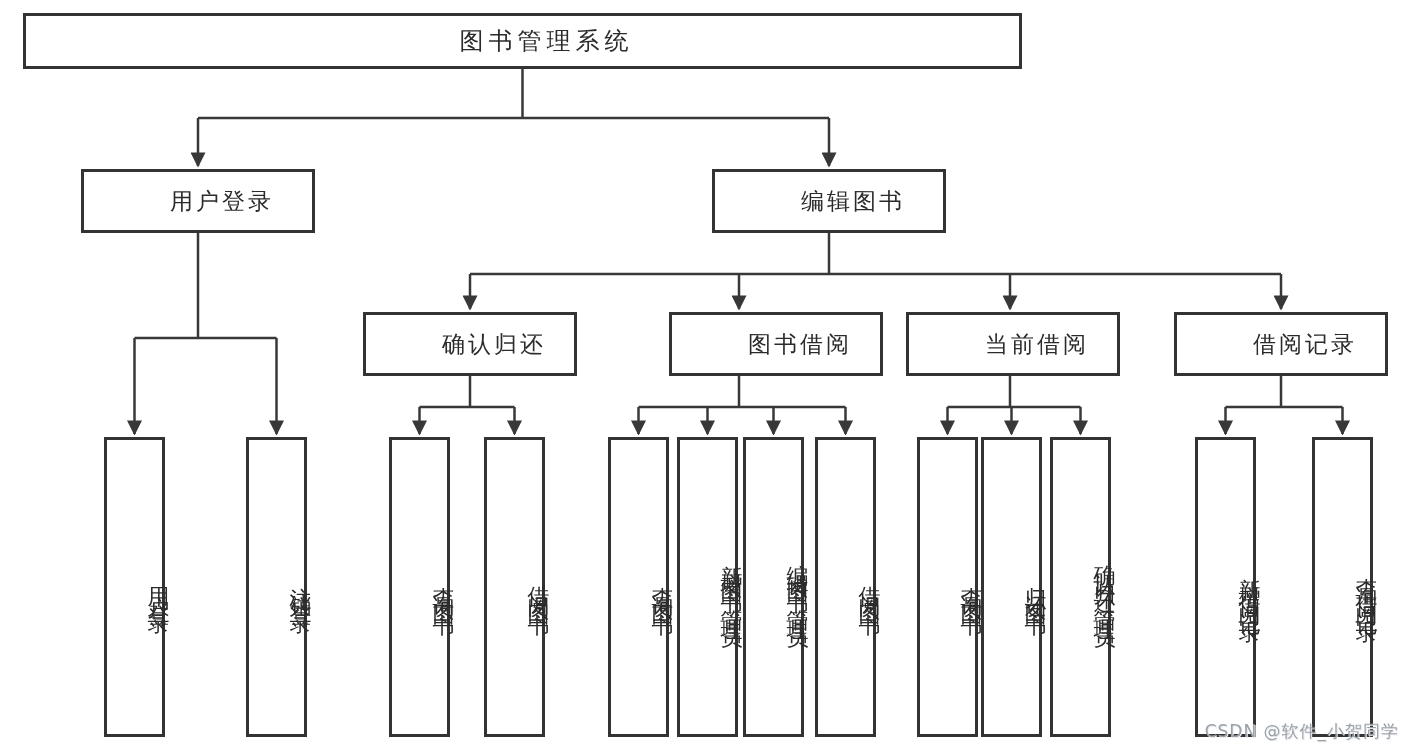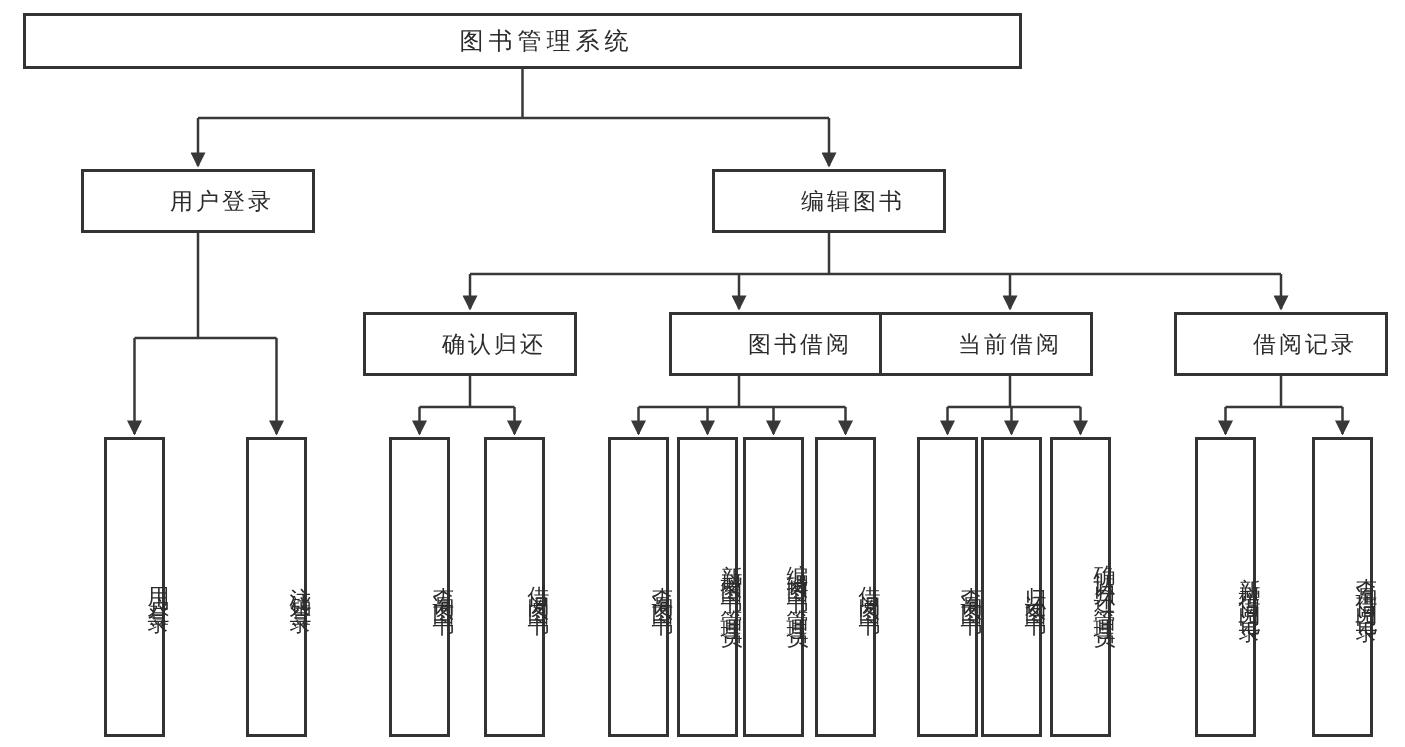--- a/index.html
+++ b/index.html
@@ -118,21 +118,21 @@
     <path class="drop" d="M1342.5 407 V434" marker-end="url(#arw)"></path>
   </svg>
 
   <div class="box hbox root-box" style="left:23px;top:13px;width:999px;height:56px">图书管理系统</div>
 
   <div class="box hbox" style="left:81px;top:169px;width:234px;height:64px">用户登录</div>
   <div class="box hbox" style="left:712px;top:169px;width:234px;height:64px">编辑图书</div>
 
   <div class="box hbox" style="left:363px;top:312px;width:214px;height:64px">确认归还</div>
   <div class="box hbox" style="left:669px;top:312px;width:214px;height:64px">图书借阅</div>
-  <div class="box hbox" style="left:879px;top:312px;width:214px;height:64px">当前借阅</div>
+  <div class="box hbox" style="left:906px;top:312px;width:214px;height:64px">当前借阅</div>
   <div class="box hbox" style="left:1174px;top:312px;width:214px;height:64px">借阅记录</div>
 
   <div class="box vbox" style="left:104px;top:437px;width:61px;height:300px">
     <span class="vtext">用户登录</span>
   </div>
   <div class="box vbox" style="left:246px;top:437px;width:61px;height:300px">
     <span class="vtext">注销登录</span>
   </div>
 
   <div class="box vbox" style="left:389px;top:437px;width:61px;height:300px">
@@ -165,14 +165,15 @@
     <span class="vtext">确认归还（管理员）</span>
   </div>
 
   <div class="box vbox" style="left:1195px;top:437px;width:61px;height:300px">
     <span class="vtext">新增借阅记录</span>
   </div>
   <div class="box vbox" style="left:1312px;top:437px;width:61px;height:300px">
     <span class="vtext">查询借阅记录</span>
   </div>
 
+  <div class="watermark">CSDN @软件_小贺同学</div>
 
 </div>
 
 </body></html>

